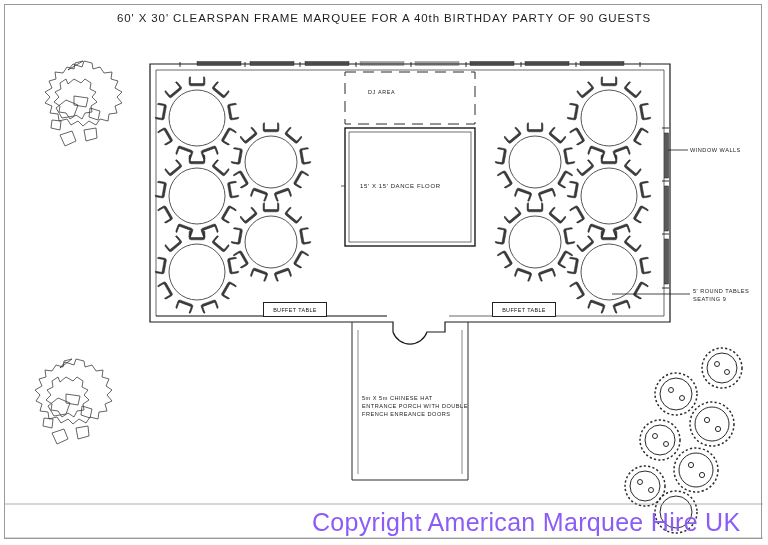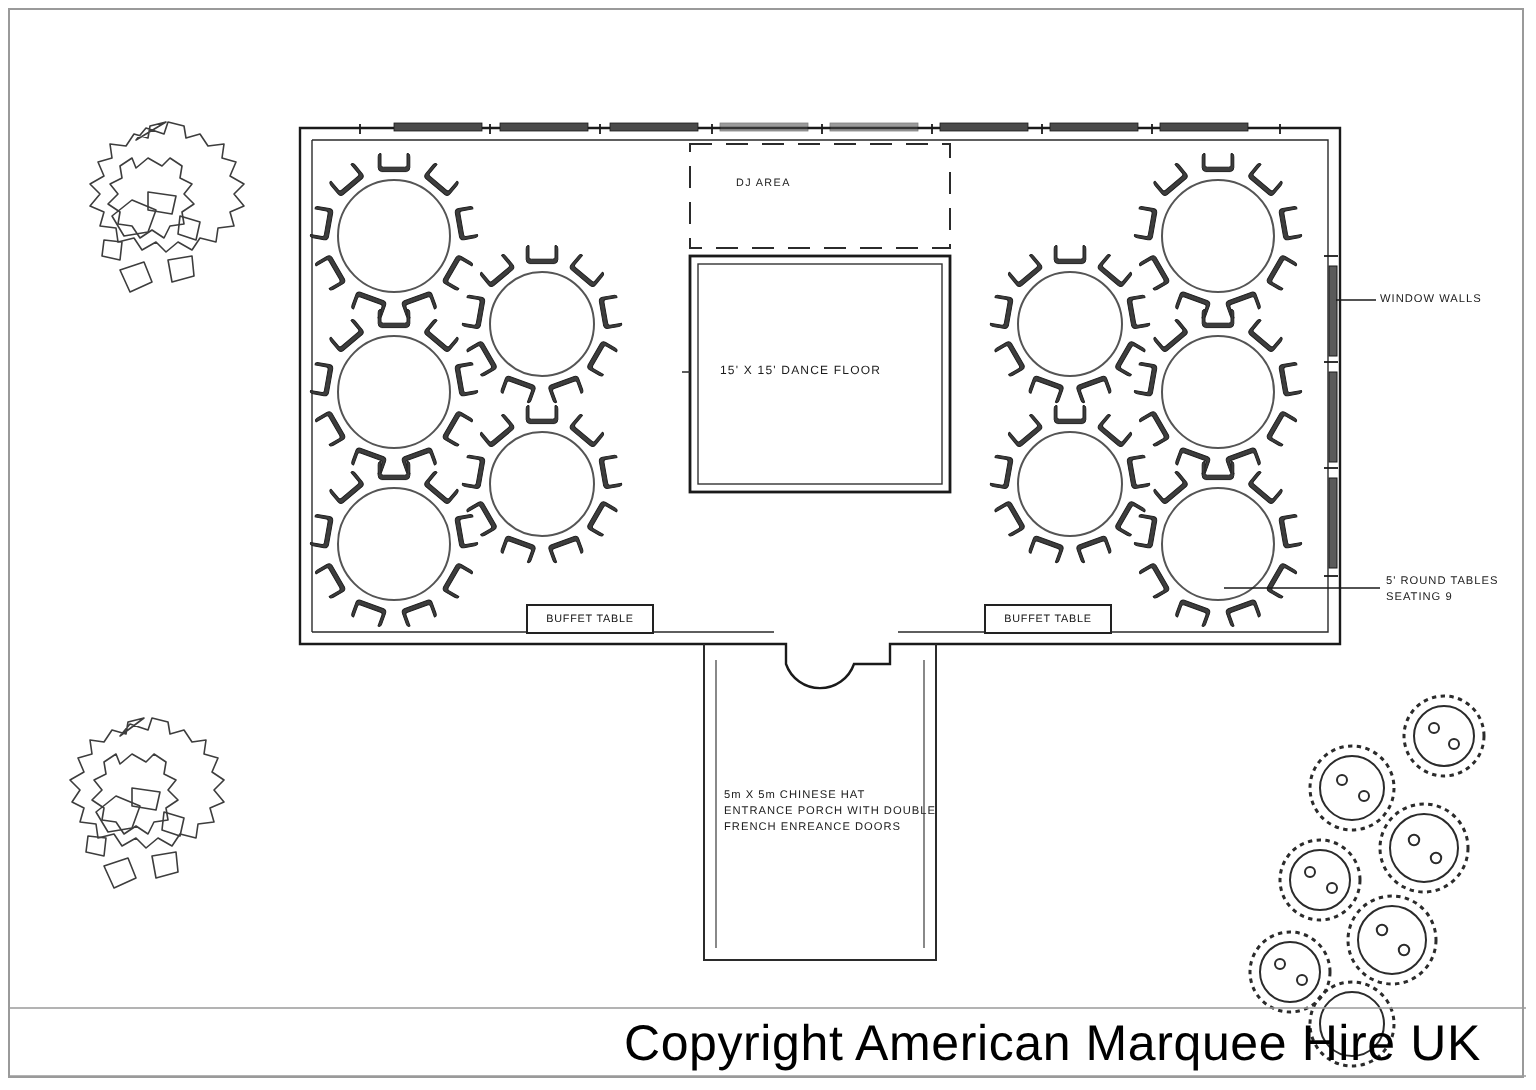--- a/index.html
+++ b/index.html
@@ -31,31 +31,32 @@
   }
   .lbl-box{
     position:absolute;border:1px solid #222;background:#fff;
     font-size:5.4px;letter-spacing:0.4px;color:#111;
     display:flex;align-items:center;justify-content:center;
   }
   .dj-label{font-size:5.4px;letter-spacing:0.7px;}
   .floor-label{font-size:6px;letter-spacing:0.6px;}
   .watermark{
     position:absolute;left:312px;top:508px;
-    font-size:25px;color:#000000;letter-spacing:0.3px;
+    font-size:25px;color:#8b5cf6;letter-spacing:0.3px;
     white-space:nowrap;font-weight:400;
   }
 </style>
 </head>
 <body>
 
 <div id="plan">
 
   <div class="outer-frame"></div>
 
+  <div class="title">60' X 30' CLEARSPAN FRAME MARQUEE FOR A 40th BIRTHDAY PARTY OF 90 GUESTS</div>
 
   <svg class="layer" viewBox="0 0 768 545">
     <defs>
 
       <g id="chair">
         <path d="M -6.5,-4.2 Q -7.8,-4.6 -7.9,-2.6 L -7.9,2.8 Q -7.9,4.6 -6.2,4.8 L 6.2,4.8 Q 7.9,4.6 7.9,2.8 L 7.9,-2.6 Q 7.8,-4.6 6.5,-4.2 L 6.5,1.6 Q 6.5,2.6 5.3,2.6 L -5.3,2.6 Q -6.5,2.6 -6.5,1.6 Z" fill="#3d3d3d" stroke="#1f1f1f" stroke-width="0.5"></path>
       </g>
     </defs>
 
     <g stroke="#3d3d3d" stroke-width="0.8" fill="none" stroke-linejoin="round">

